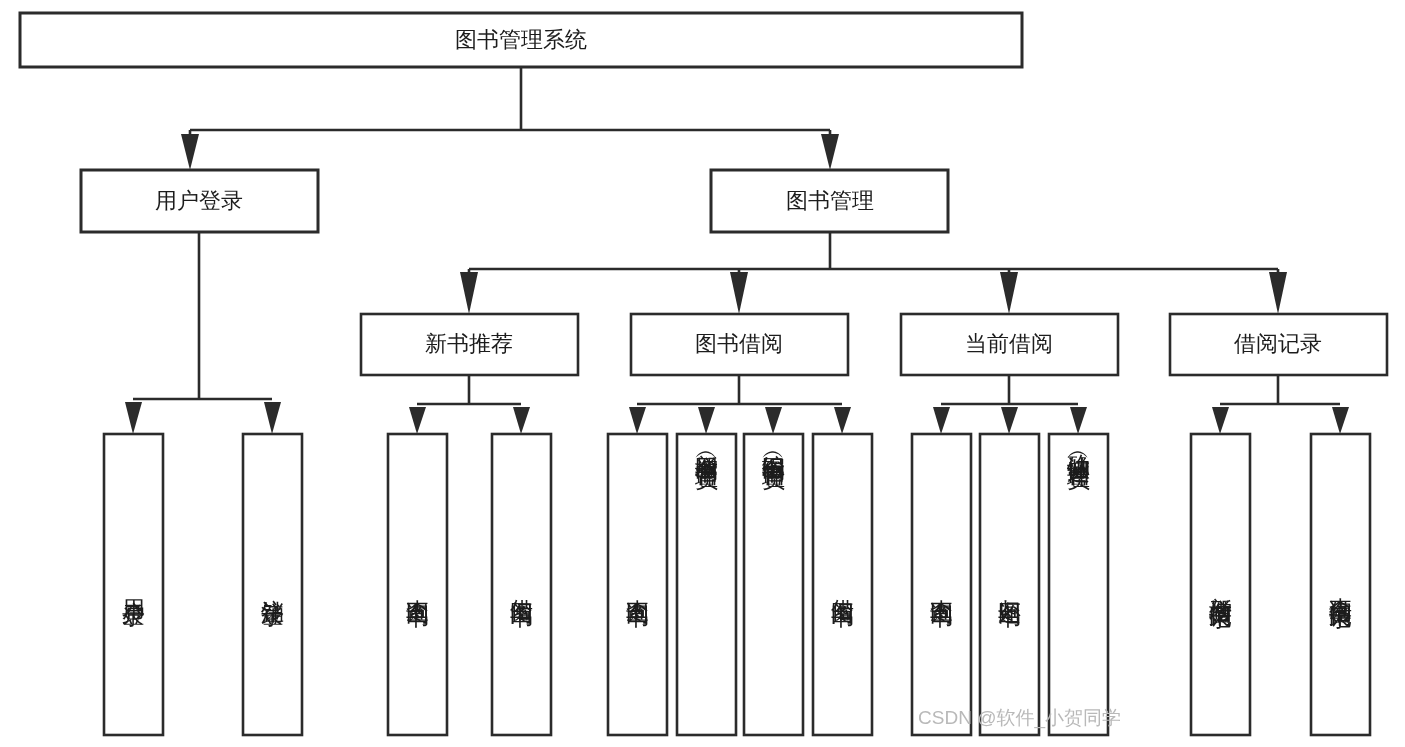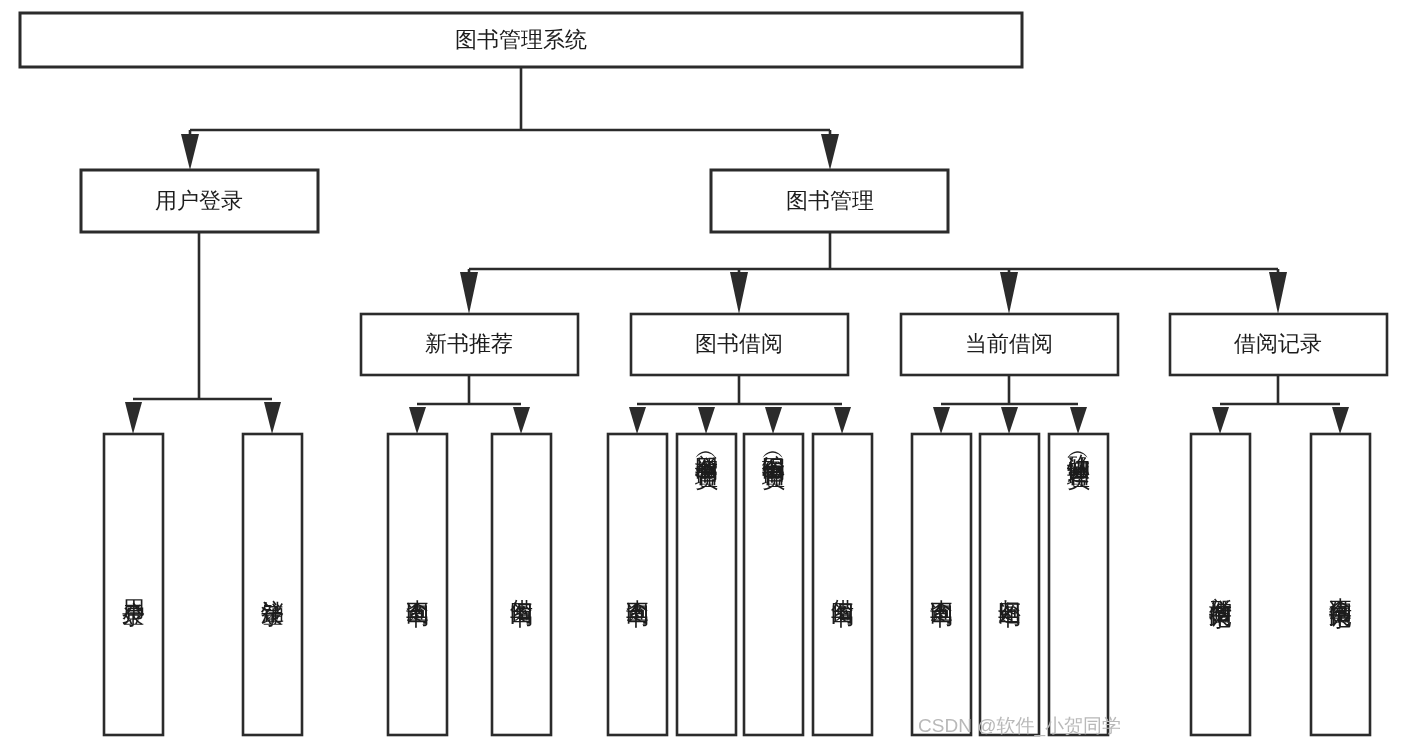--- a/index.html
+++ b/index.html
@@ -21,21 +21,21 @@
     position:absolute;display:flex;align-items:center;justify-content:center;
     pointer-events:none;
   }
   .vlabel{
     writing-mode:vertical-rl;text-orientation:upright;
     font-family:"Liberation Sans","DejaVu Sans",sans-serif;
     font-size:23px;line-height:1.18;color:#1c1c1c;letter-spacing:2px;
     white-space:nowrap;text-align:center;
   }
   .watermark{
-    position:absolute;right:6px;bottom:8px;
+    position:absolute;right:6px;bottom:16px;
     font-family:"Liberation Sans","DejaVu Sans",sans-serif;
     font-size:19px;color:#b9b9b9;white-space:nowrap;
   }
 </style>
 </head>
 <body>
 
 <div id="stage">
 
   <svg id="diagram" viewBox="0 0 1405 747">

